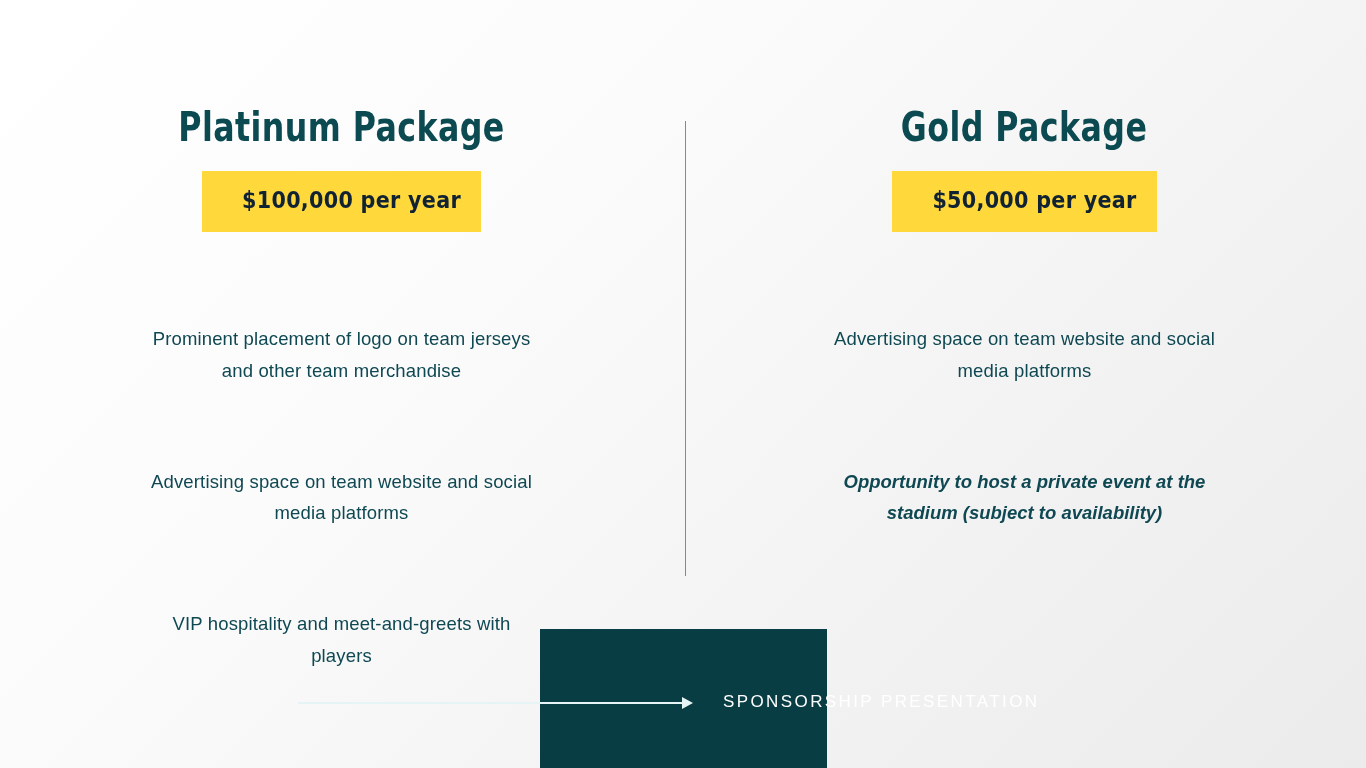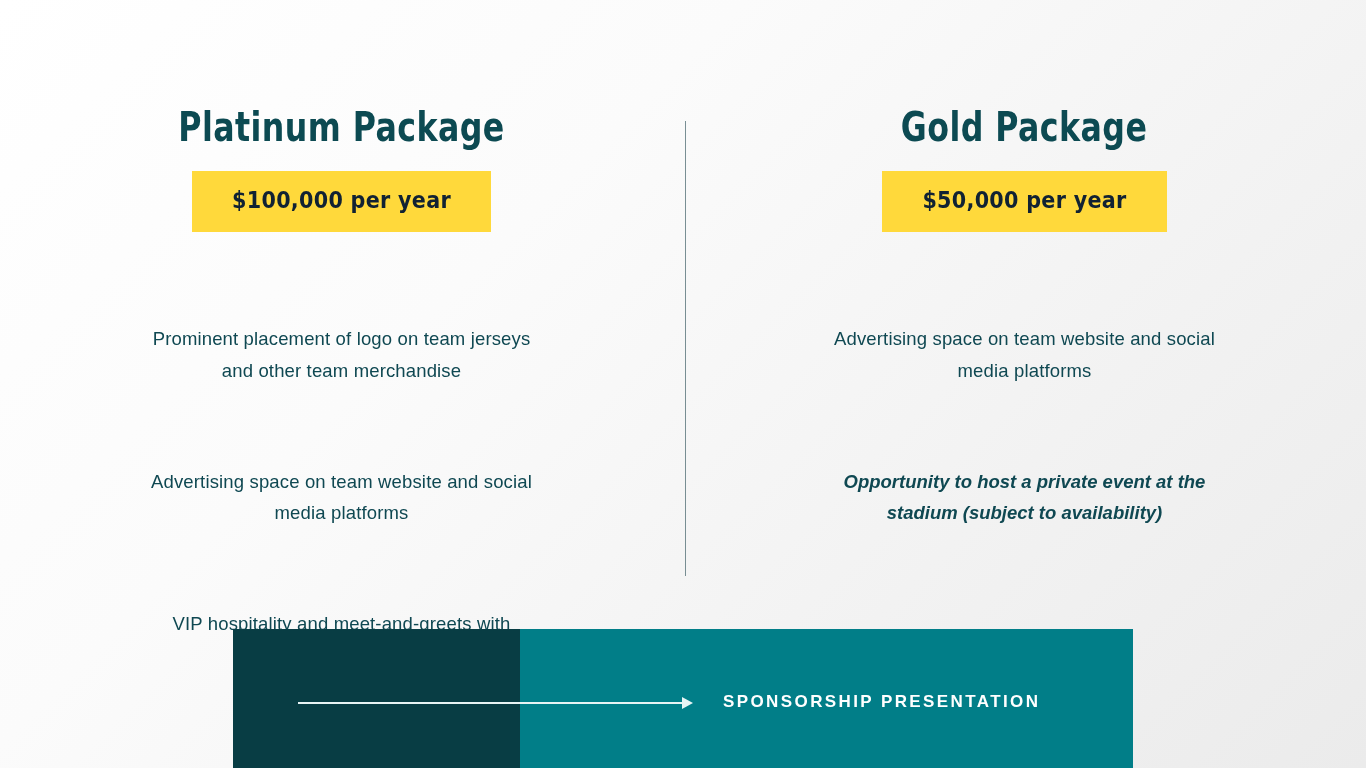--- a/index.html
+++ b/index.html
@@ -56,21 +56,21 @@
     margin: 0 0 22px 0;
     transform: scaleX(.88);
   }
   .pkg-price {
     background: #ffd93b;
     color: #123;
     font-family: "DejaVu Sans Condensed", "Liberation Sans Narrow", "Liberation Sans", sans-serif;
     font-size: 23px;
     font-weight: bold;
     letter-spacing: .3px;
-    padding: 18px 40px 20px 40px;
+    padding: 18px 20px 20px 40px;
     min-width: 178px;
     text-align: center;
     box-sizing: border-box;
     line-height: 1;
   }
   .pkg-benefits {
     margin-top: 46px;
     display: flex;
     flex-direction: column;
     align-items: center;
@@ -92,23 +92,22 @@
   }
 
   
   .footer-banner {
     position: absolute;
     left: 233px;
     top: 629px;
     width: 900px;
     height: 139px;
     display: flex;
-    flex-direction: row;
+    flex-direction: column;
     align-items: center;
-    font-weight: bold;
   }
   .footer-dark {
     width: 287px;
     height: 139px;
     background: #083d44;
     flex: none;
   }
   .footer-teal {
     flex: 1;
     height: 139px;

